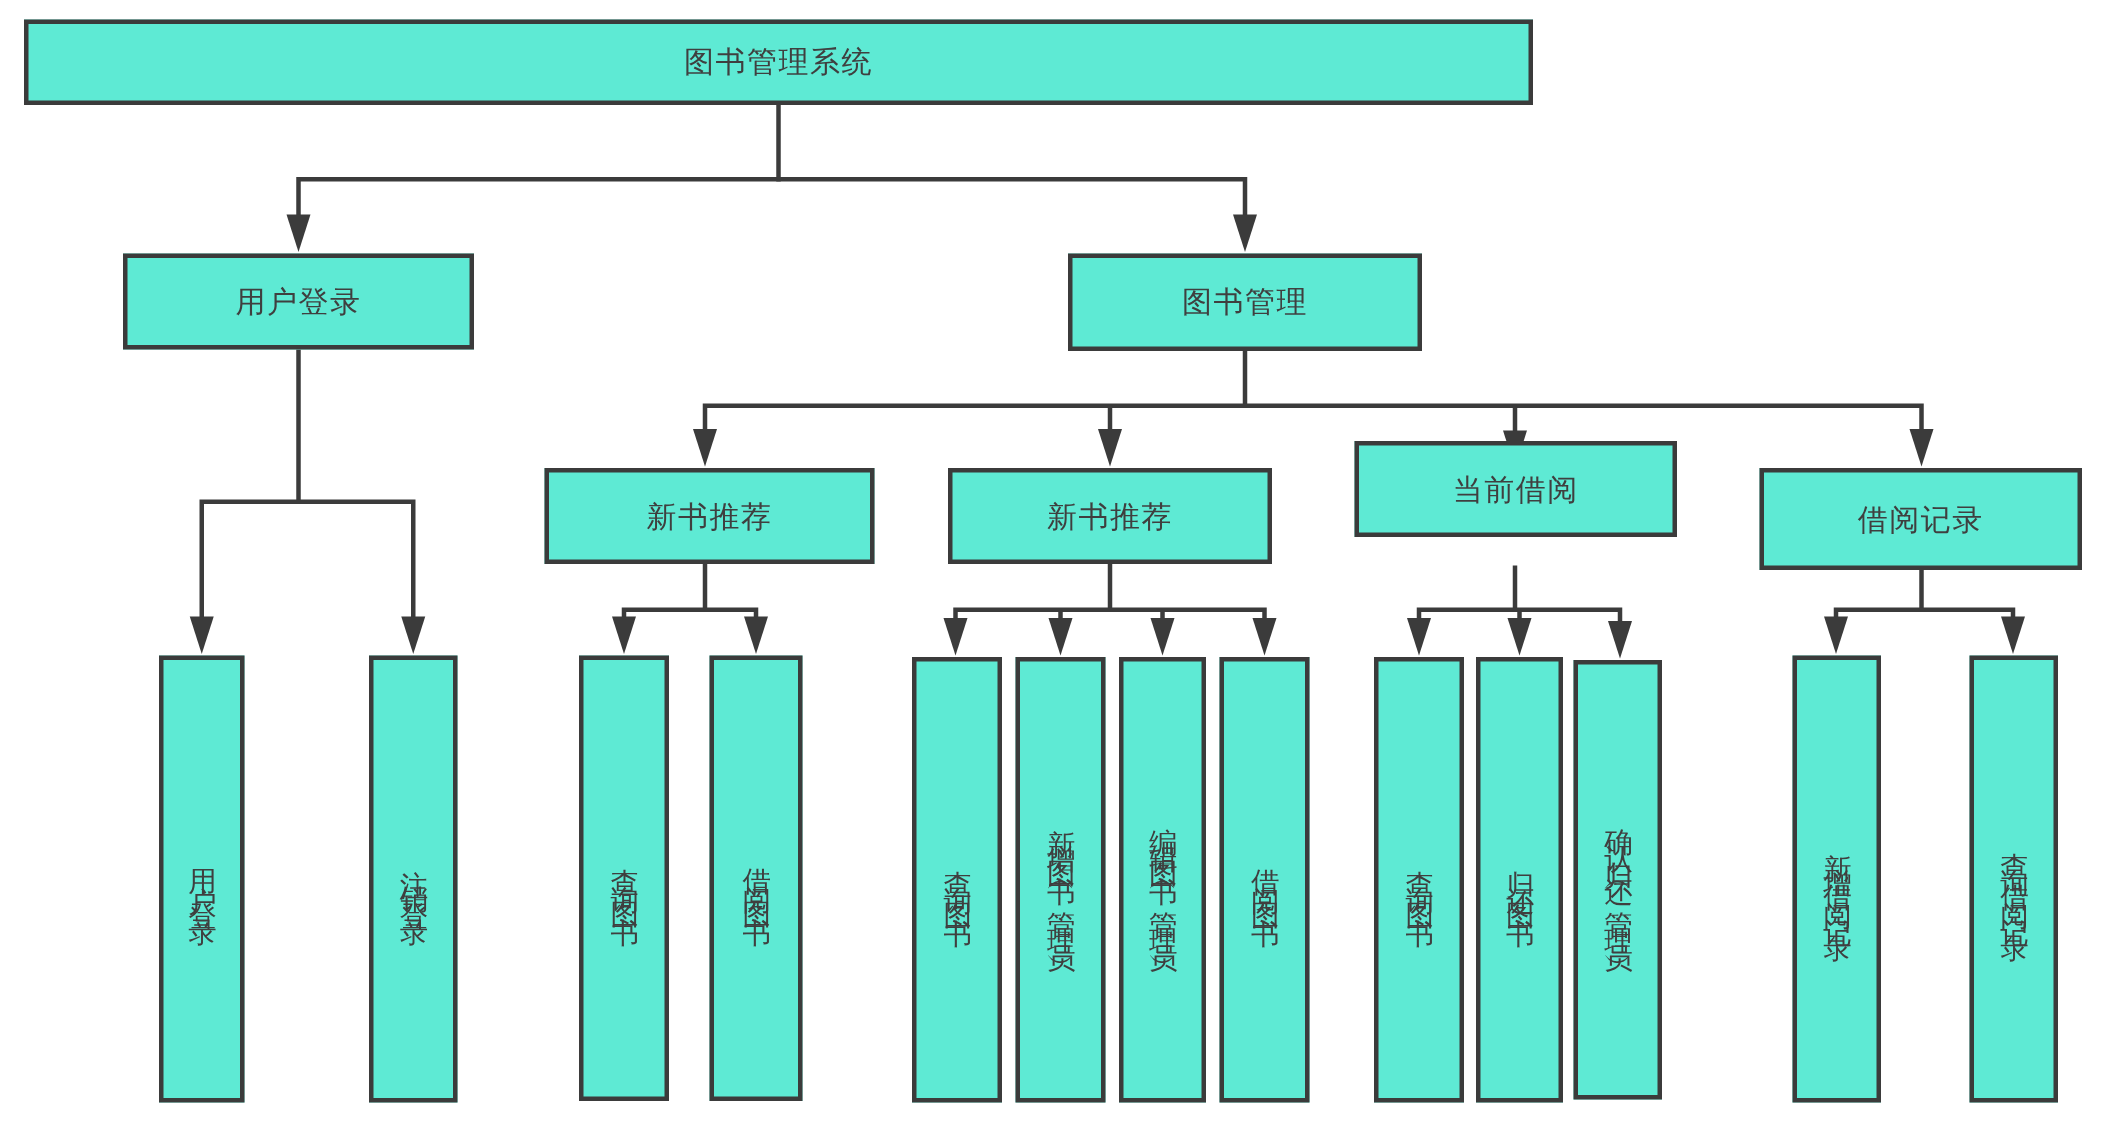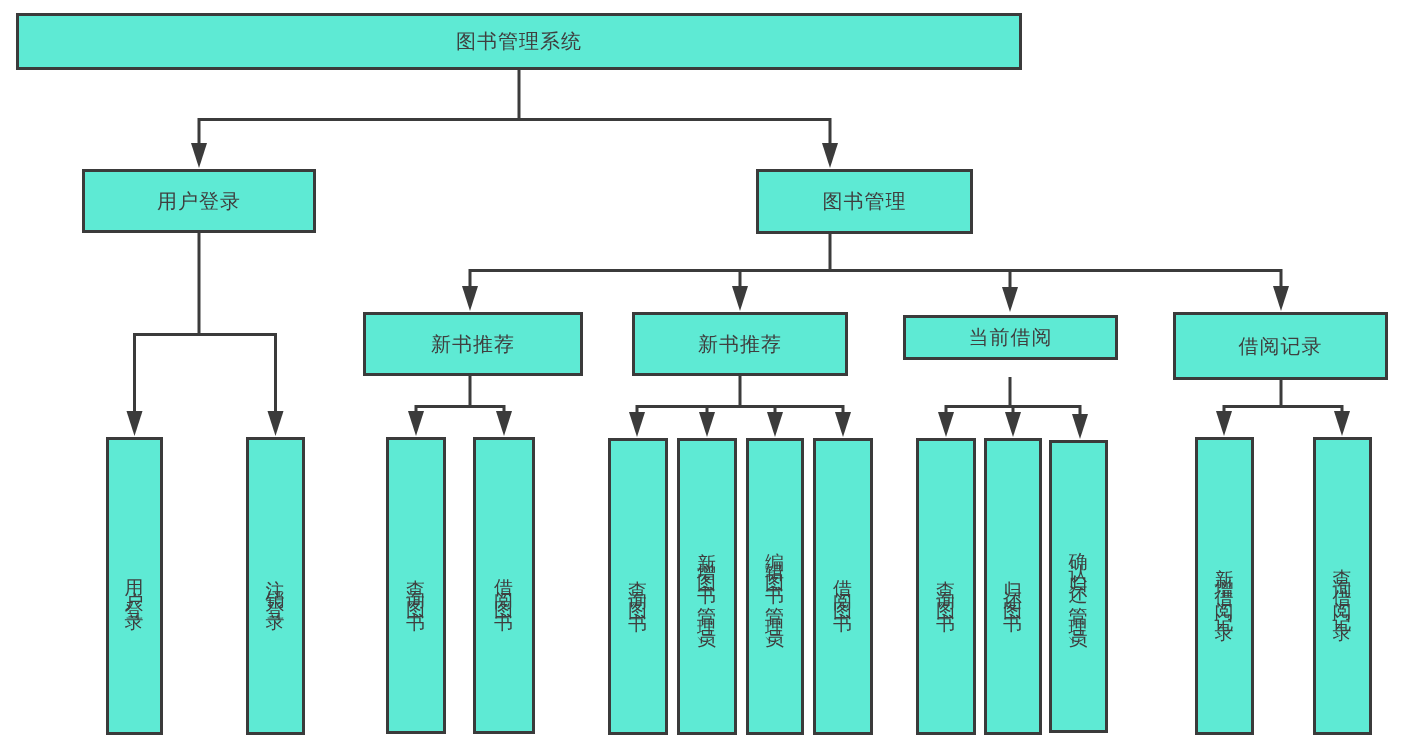--- a/index.html
+++ b/index.html
@@ -30,25 +30,25 @@
     writing-mode:vertical-rl;
     text-orientation:mixed;
     font-size:19px;
     letter-spacing:11px;
     line-height:1;
   }
   
   .n-root{left:16px;top:13px;width:1006px;height:57px;}
   
   .n-user{left:82px;top:169px;width:234px;height:64px;}
-  .n-mgmt{left:712px;top:169px;width:217px;height:65px;margin-left:44px;}
+  .n-mgmt{left:712px;top:169px;width:236px;height:65px;}
   
   .n-new{left:363px;top:312px;width:220px;height:64px;}
   .n-borrow{left:632px;top:312px;width:216px;height:64px;}
-  .n-current{left:903px;top:315px;width:215px;height:45px;}
+  .n-current{left:903px;top:294px;width:215px;height:64px;}
   .n-record{left:1173px;top:312px;width:215px;height:68px;}
   
   .n-a{left:106px;top:437px;width:57px;height:298px;}
   .n-b{left:246px;top:437px;width:59px;height:298px;}
   .n-c{left:386px;top:437px;width:60px;height:297px;}
   .n-d{left:473px;top:437px;width:62px;height:297px;}
   .n-e{left:608px;top:438px;width:60px;height:297px;}
   .n-f{left:677px;top:438px;width:60px;height:297px;}
   .n-g{left:746px;top:438px;width:58px;height:297px;}
   .n-h{left:813px;top:438px;width:60px;height:297px;}

